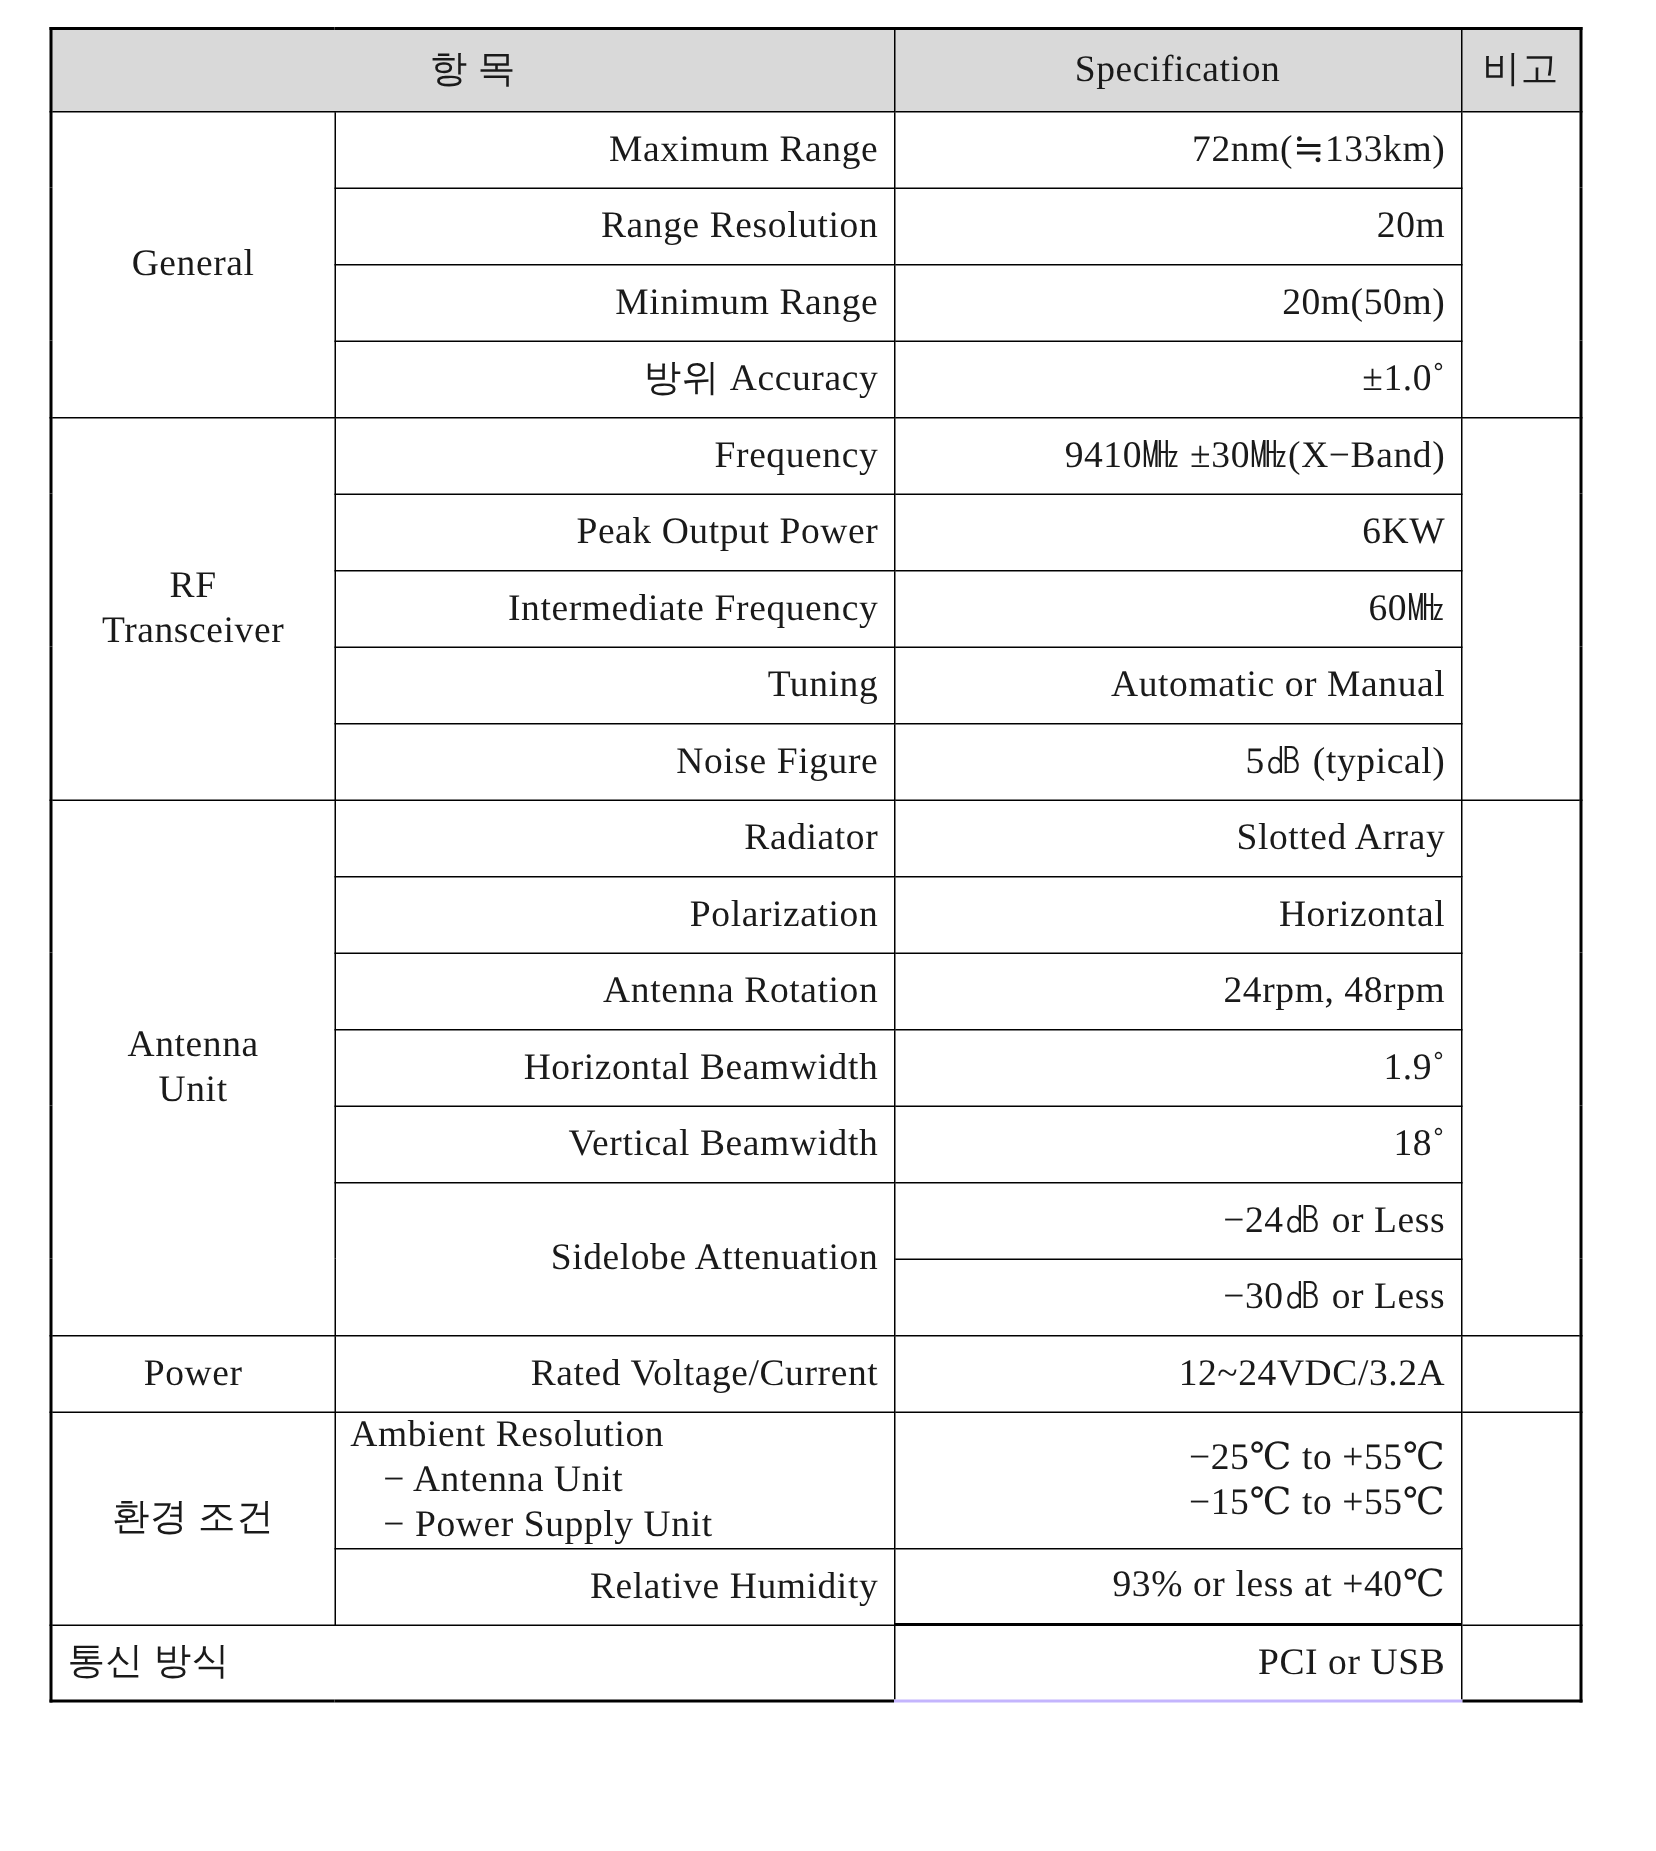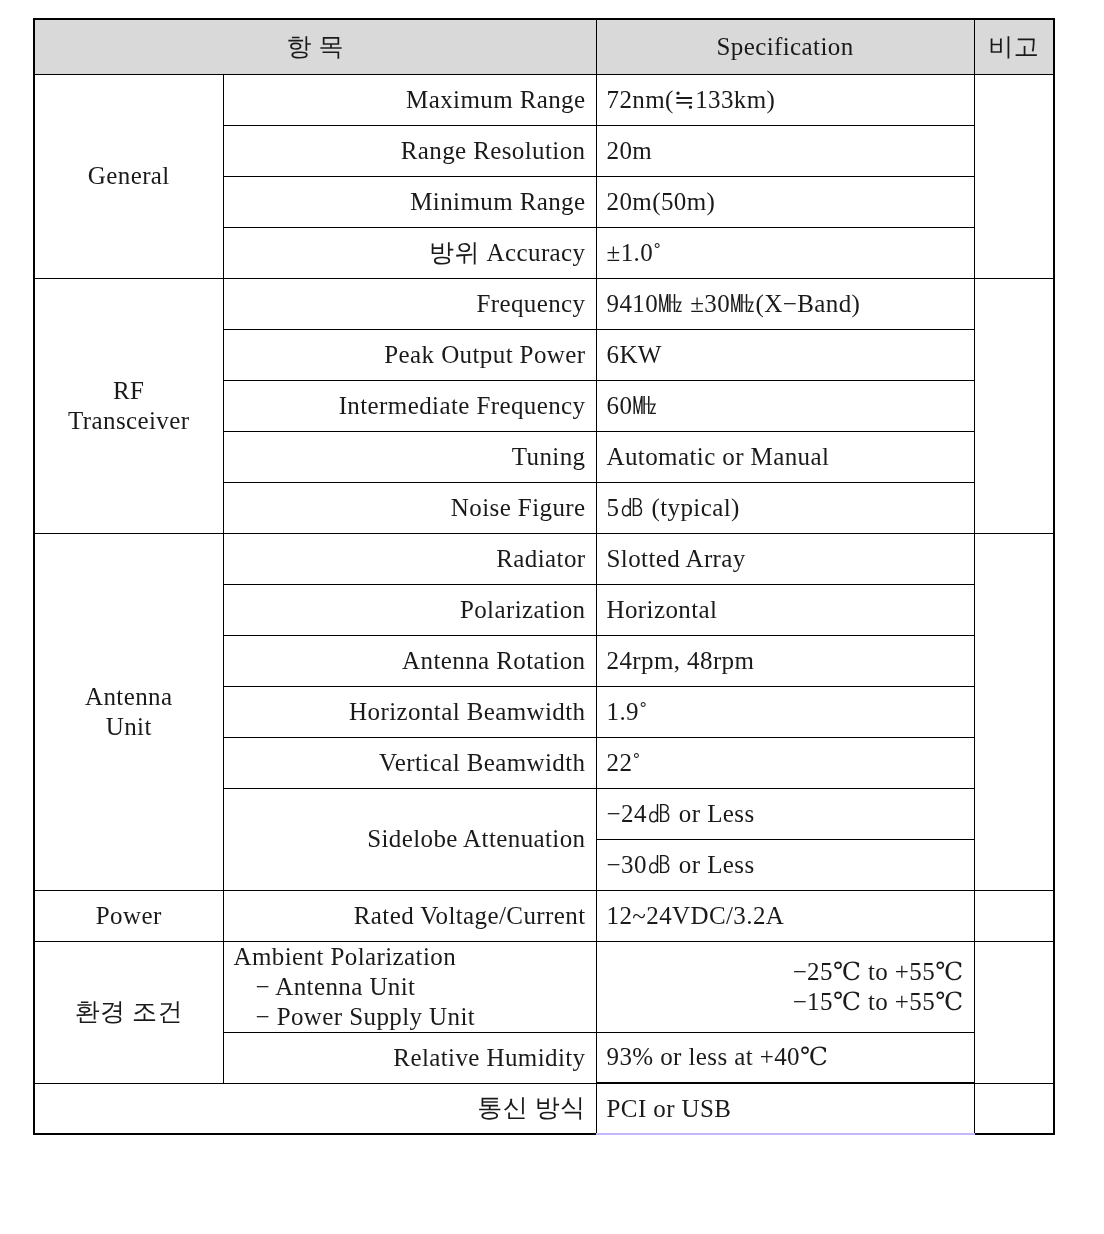--- a/index.html
+++ b/index.html
@@ -70,24 +70,24 @@
   td.note {
     border-top: 2px solid #000000;
     border-bottom: 2px solid #000000;
   }
 
   td.item {
     text-align: right;
     padding-left: 14px;
   }
   td.spec {
+    text-align: right;
+  }
+  td.merged-center {
     text-align: left;
-  }
-  td.merged-center {
-    text-align: right;
   }
 
   .cat-line { display: block; }
 
   .temp-block {
     text-align: left;
     padding: 6px 0 6px 14px;
     line-height: 1.48;
   }
   .temp-block .sub {
@@ -184,41 +184,41 @@
       <tr>
         <td class="item">Antenna Rotation</td>
         <td class="spec">24rpm, 48rpm</td>
       </tr>
       <tr>
         <td class="item">Horizontal Beamwidth</td>
         <td class="spec">1.9˚</td>
       </tr>
       <tr>
         <td class="item">Vertical Beamwidth</td>
-        <td class="spec">22˚</td>
+        <td class="spec">18˚</td>
       </tr>
       <tr>
         <td class="item" rowspan="2">Sidelobe Attenuation</td>
         <td class="spec">−24㏈ or Less</td>
       </tr>
       <tr>
         <td class="spec">−30㏈ or Less</td>
       </tr>
 
       <tr>
         <td class="cat">Power</td>
         <td class="item">Rated Voltage/Current</td>
         <td class="spec">12~24VDC/3.2A</td>
         <td class="note"></td>
       </tr>
 
       <tr>
         <td class="cat" rowspan="2">환경 조건</td>
         <td class="temp-block">
-          <div>Ambient Polarization</div>
+          <div>Ambient Resolution</div>
           <div class="sub">− Antenna Unit</div>
           <div class="sub">− Power Supply Unit</div>
         </td>
         <td class="temp-vals">
           <span>−25℃ to +55℃</span>
           <span>−15℃ to +55℃</span>
         </td>
         <td class="note" rowspan="2"></td>
       </tr>
       <tr>

